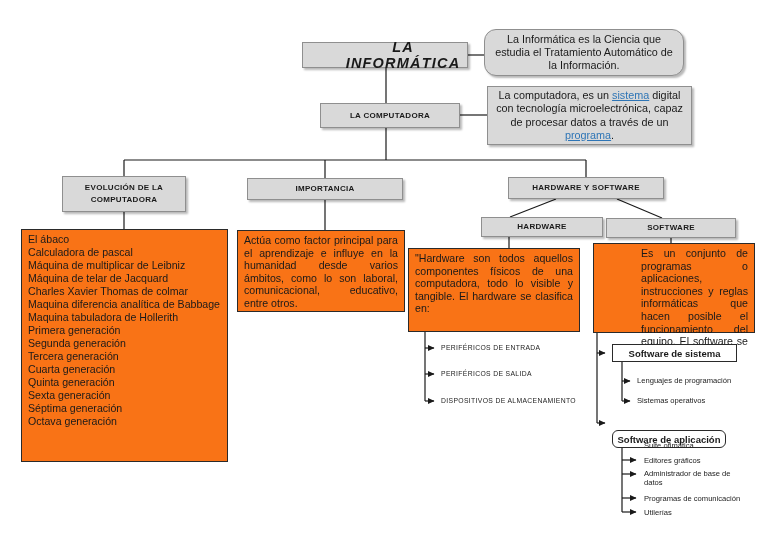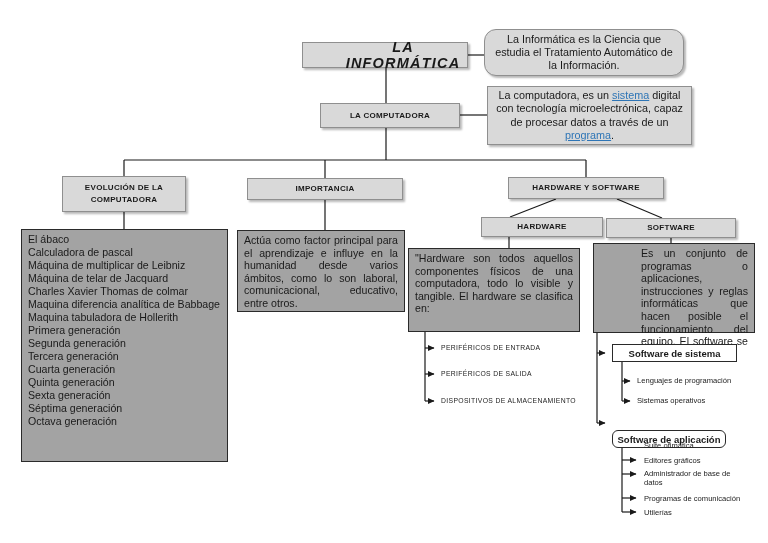--- a/index.html
+++ b/index.html
@@ -15,21 +15,21 @@
     box-shadow:2px 2px 2px rgba(0,0,0,0.28);
     display:flex;align-items:center;justify-content:center;text-align:center;
     box-sizing:border-box;
   }
   .node-head{font-weight:bold;font-size:8px;letter-spacing:.3px;line-height:1.45;}
   .title-box{font-weight:bold;font-style:italic;font-size:14.5px;letter-spacing:1.2px;padding-left:36px;}
   .desc{font-size:10.8px;line-height:1.22;padding:3px 5px;}
 
   
   .content{
-    position:absolute;background:#a3a3a3;border:1.5px solid #2a2a2a;
+    position:absolute;background:#f97316;border:1.5px solid #2a2a2a;
     box-sizing:border-box;font-size:10.6px;line-height:12.6px;
     padding:3px 6px;text-align:justify;
   }
   .content .li{text-align:justify;}
 
   
   .subbox{
     position:absolute;background:#ffffff;border:1.4px solid #2a2a2a;
     display:flex;align-items:center;justify-content:center;
     font-weight:bold;font-size:9.5px;box-sizing:border-box;text-align:center;

